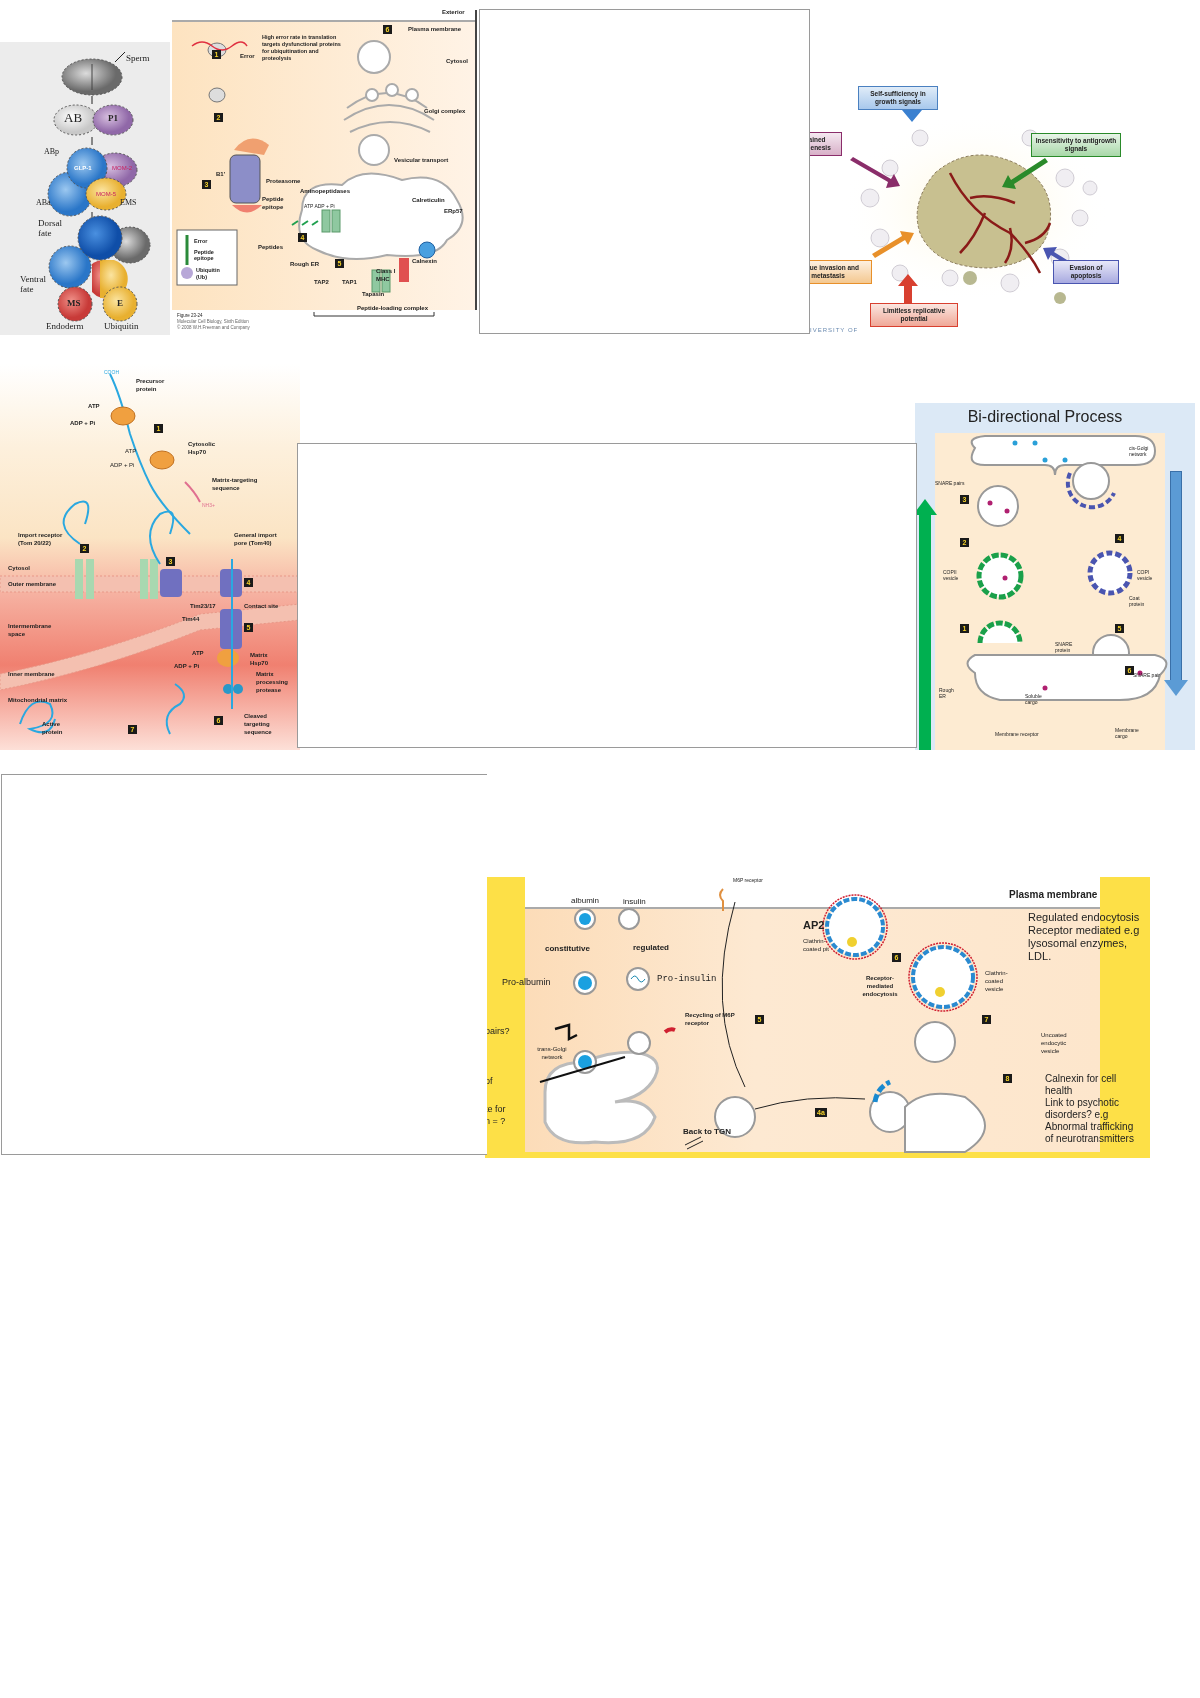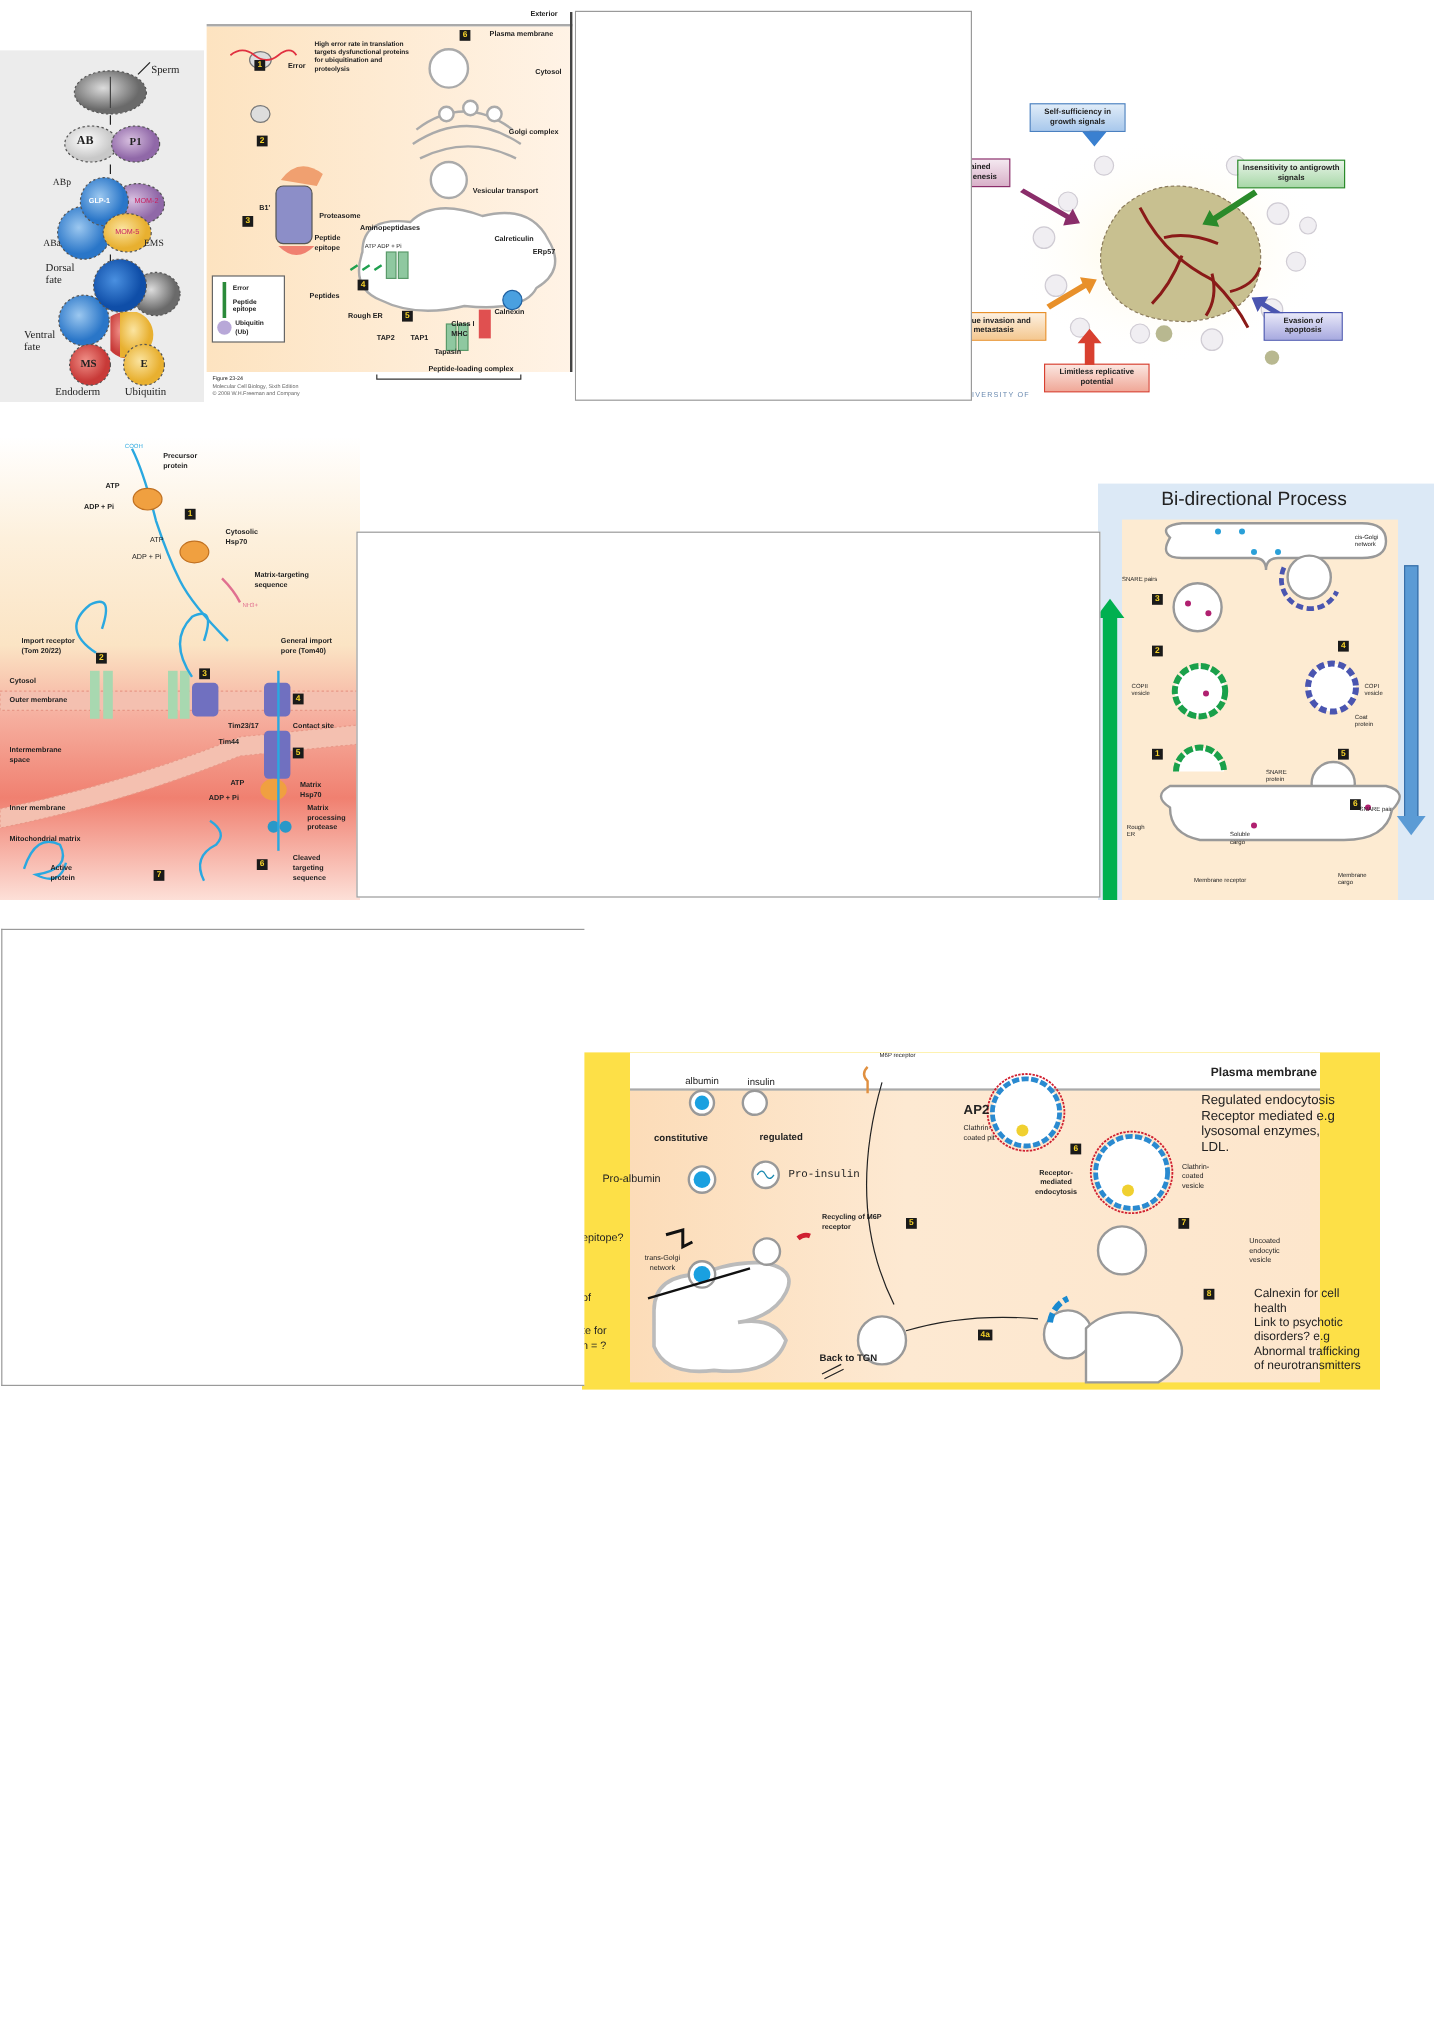--- a/index.html
+++ b/index.html
@@ -65,21 +65,21 @@
     <line x1="92" y1="170" x2="92" y2="178" stroke="#222"></line>
     <ellipse cx="130" cy="203" rx="20" ry="18" fill="url(#gGray)" stroke="#555" stroke-dasharray="2,2"></ellipse>
     <circle cx="70" cy="225" r="21" fill="url(#gBlue)" stroke="#555" stroke-dasharray="2,2"></circle>
     <path d="M92 222 a20 20 0 0 1 20 -2 v36 a20 20 0 0 1 -20 -6 z" fill="url(#gRed)"></path>
     <path d="M100 218 h14 a20 20 0 0 1 0 38 h-14 z" fill="url(#gYellow)"></path>
     <circle cx="100" cy="196" r="22" fill="url(#gBlueD)" stroke="#555" stroke-dasharray="2,2"></circle>
     <circle cx="75" cy="262" r="17" fill="url(#gRed)" stroke="#555" stroke-dasharray="2,2"></circle>
     <circle cx="120" cy="262" r="17" fill="url(#gYellow)" stroke="#555" stroke-dasharray="2,2"></circle>
   </svg>
   <span class="lbl" style="left:126px;top:12px;font-family:'Liberation Serif',serif;font-size:9px;">Sperm</span>
-  <span class="lbl" style="left:64px;top:72px;font-family:'Liberation Serif',serif;font-size:10px;font-weight:bold;">AB</span>
+  <span class="lbl" style="left:64px;top:72px;font-family:'Liberation Serif',serif;font-size:13px;font-weight:normal;">AB</span>
   <span class="lbl" style="left:108px;top:72px;font-family:'Liberation Serif',serif;font-size:9px;font-weight:bold;">P1</span>
   <span class="lbl" style="left:44px;top:106px;font-family:'Liberation Serif',serif;font-size:8px;">ABp</span>
   <span class="lbl" style="left:74px;top:122px;font-size:6px;color:#fff;font-weight:bold;">GLP-1</span>
   <span class="lbl" style="left:112px;top:122px;font-size:6px;color:#c82060;">MOM-2</span>
   <span class="lbl" style="left:96px;top:148px;font-size:6px;color:#c82060;">MOM-5</span>
   <span class="lbl" style="left:36px;top:157px;font-family:'Liberation Serif',serif;font-size:8px;">ABa</span>
   <span class="lbl" style="left:120px;top:157px;font-family:'Liberation Serif',serif;font-size:8px;">EMS</span>
   <span class="lbl" style="left:38px;top:176px;width:30px;white-space:normal;font-family:'Liberation Serif',serif;font-size:9px;line-height:10px;">Dorsal fate</span>
   <span class="lbl" style="left:20px;top:232px;width:36px;white-space:normal;font-family:'Liberation Serif',serif;font-size:9px;line-height:10px;">Ventral fate</span>
   <span class="lbl" style="left:67px;top:257px;font-family:'Liberation Serif',serif;font-size:9px;font-weight:bold;">MS</span>
@@ -370,35 +370,35 @@
     <path d="M260 210 q-40 -80 -10 -185" fill="none" stroke="#222"></path>
     <path d="M380 222 q-60 -5 -110 10" fill="none" stroke="#222"></path>
     <path d="M200 268 l16 -8 M202 272 l16 -8" stroke="#222"></path>
   </svg>
   <span class="lbl" style="left:86px;top:20px;font-size:8px;">albumin</span>
   <span class="lbl" style="left:138px;top:21px;font-size:8px;">insulin</span>
   <span class="lbl b" style="left:60px;top:68px;font-size:8px;">constitutive</span>
   <span class="lbl b" style="left:148px;top:67px;font-size:8px;">regulated</span>
   <span class="lbl" style="left:17px;top:101px;font-size:9px;">Pro-albumin</span>
   <span class="lbl" style="left:172px;top:98px;font-size:9px;font-family:Liberation Mono, monospace;">Pro-insulin</span>
-  <span class="lbl" style="left:0;top:150px;font-size:9px;">epitope?</span>
+  <span class="lbl" style="left:0;top:150px;font-size:9px;">pairs?</span>
   <span class="lbl" style="left:0;top:200px;font-size:9px;">of</span>
   <span class="lbl" style="left:0;top:228px;font-size:9px;">te for</span>
   <span class="lbl" style="left:0;top:240px;font-size:9px;">n = ?</span>
   <span class="lbl" style="left:50px;top:168px;width:34px;white-space:normal;font-size:6px;text-align:center;">trans-Golgi network</span>
   <span class="lbl b" style="left:200px;top:134px;width:56px;white-space:normal;font-size:6px;">Recycling of M6P receptor</span>
   <span class="lbl b" style="left:198px;top:251px;font-size:8px;">Back to TGN</span>
   <span class="lbl" style="left:248px;top:0;width:30px;white-space:normal;font-size:5px;line-height:6px;">M6P receptor</span>
   <span class="lbl b" style="left:318px;top:44px;font-size:11px;">AP2</span>
   <span class="lbl" style="left:318px;top:60px;width:32px;white-space:normal;font-size:6px;">Clathrin-coated pit</span>
   <span class="lbl b" style="left:374px;top:97px;width:42px;white-space:normal;font-size:6px;text-align:center;">Receptor-mediated endocytosis</span>
   <span class="lbl" style="left:500px;top:92px;width:28px;white-space:normal;font-size:6px;">Clathrin-coated vesicle</span>
   <span class="lbl" style="left:556px;top:154px;width:40px;white-space:normal;font-size:6px;">Uncoated endocytic vesicle</span>
   <span class="lbl b" style="left:524px;top:14px;font-size:10px;">Plasma membrane</span>
-  <div class="abs" style="left:516px;top:34px;width:133px;font-size:11px;line-height:13px;color:#222;white-space:nowrap;overflow:hidden;">
+  <div class="abs" style="left:543px;top:34px;width:133px;font-size:11px;line-height:13px;color:#222;white-space:nowrap;overflow:hidden;">
     <div>Regulated endocytosis</div>
     <div>Receptor mediated e.g</div>
     <div>lysosomal enzymes,</div>
     <div>LDL.</div>
   </div>
   <div class="abs" style="left:560px;top:196px;width:105px;font-size:10px;line-height:12px;color:#222;white-space:nowrap;overflow:hidden;">
     <div>Calnexin for cell</div>
     <div>health</div>
     <div>Link to psychotic</div>
     <div>disorders? e.g</div>

